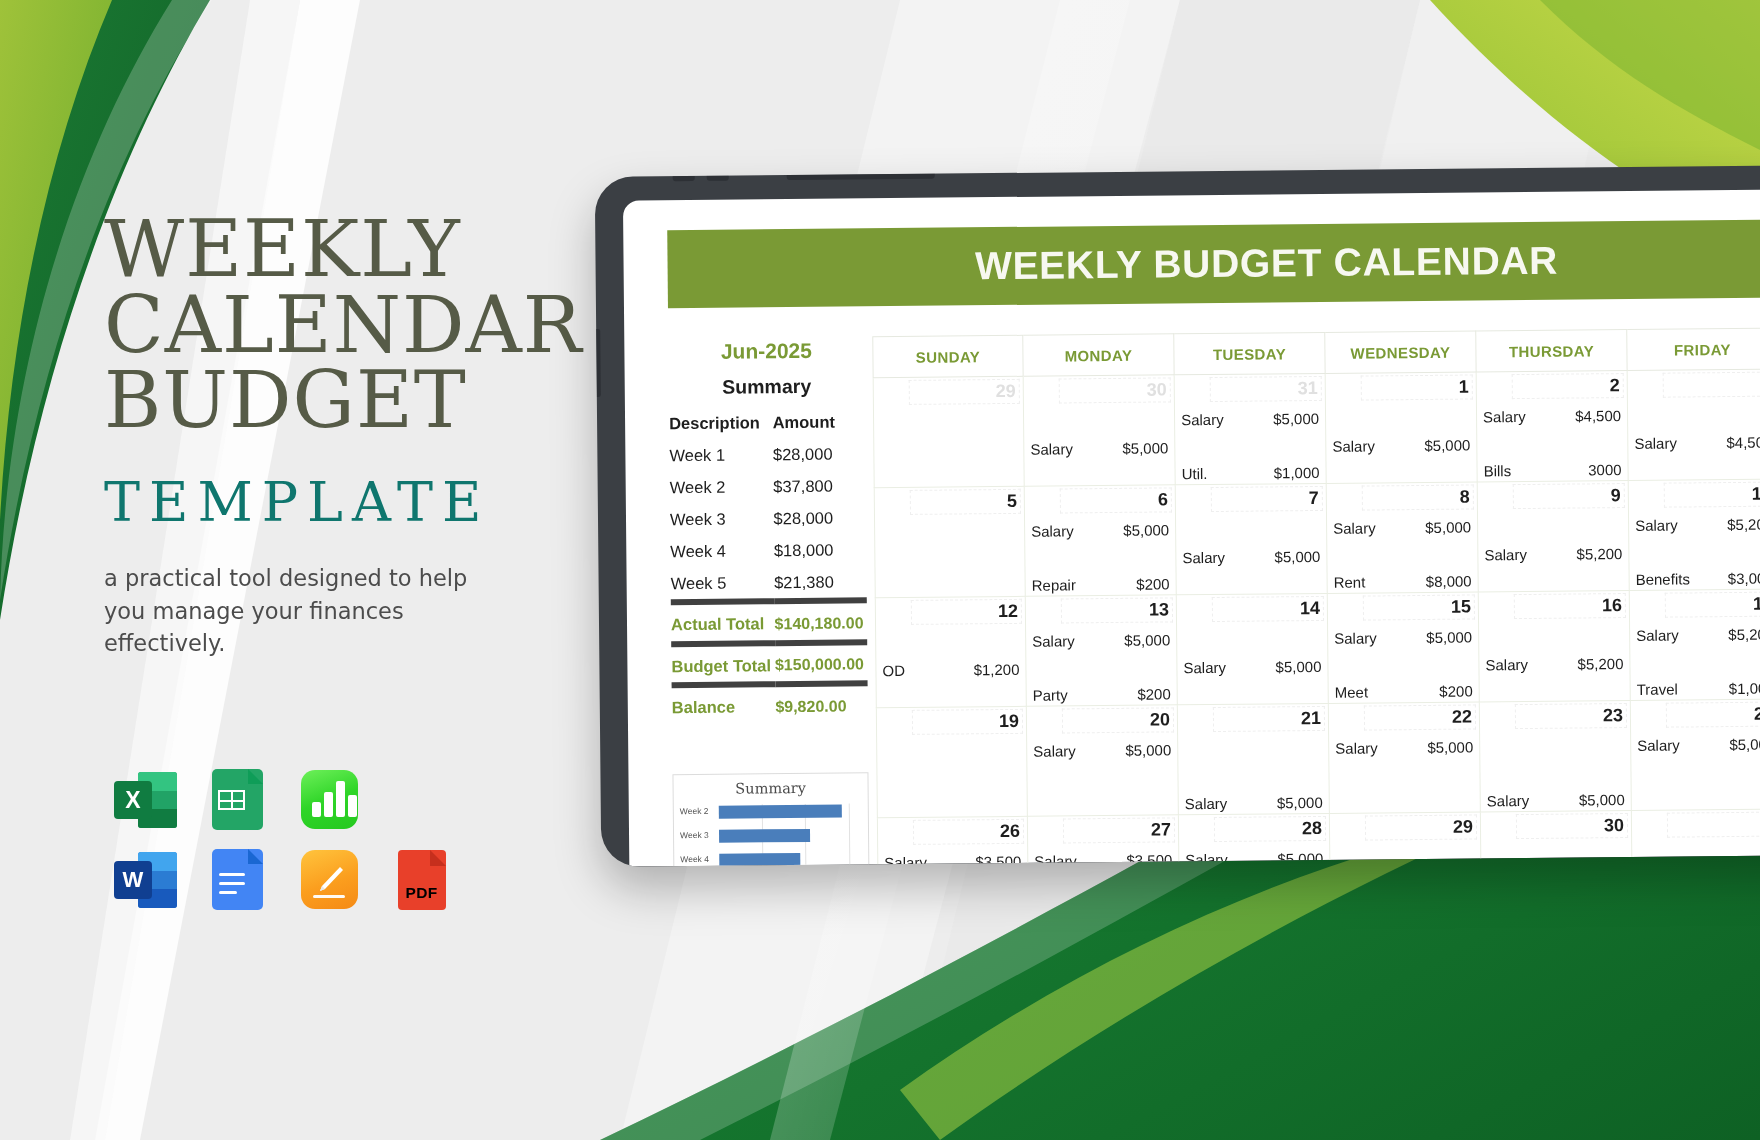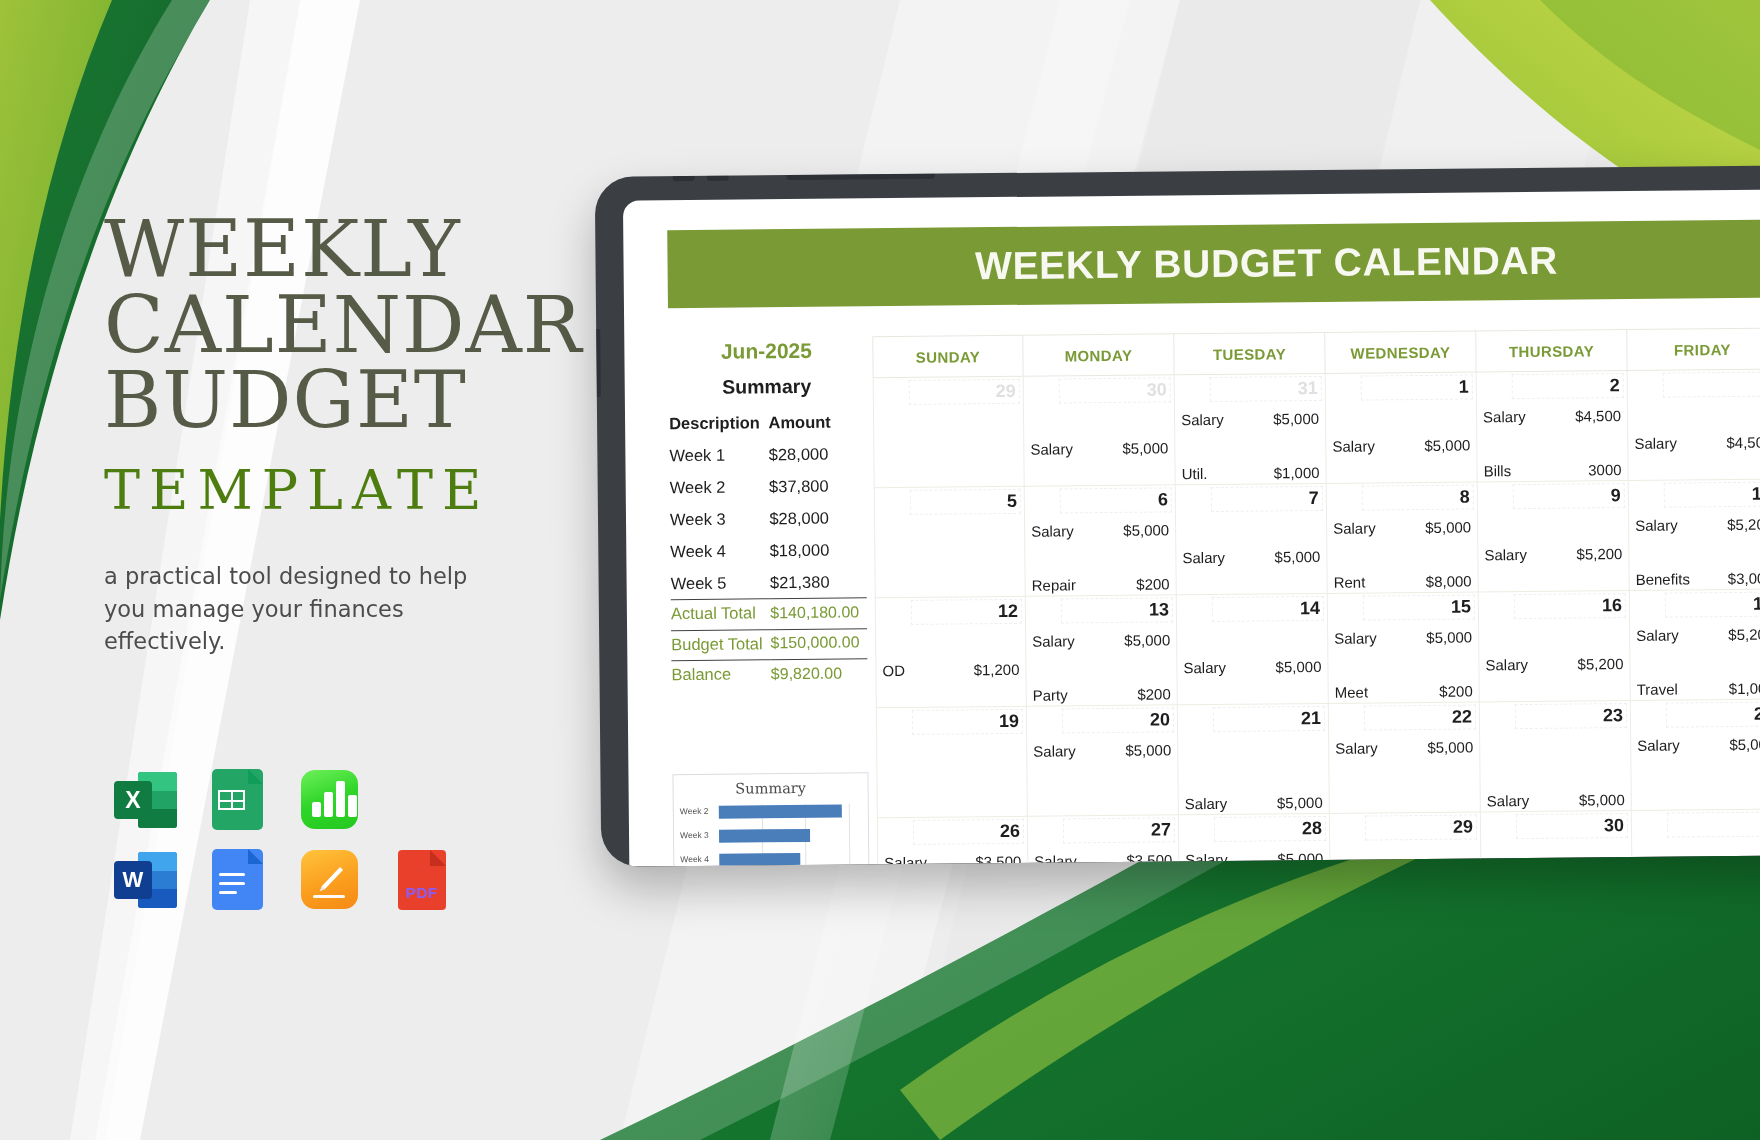--- a/index.html
+++ b/index.html
@@ -24,29 +24,29 @@
   #promo h1 {
     font-family: "DejaVu Serif", serif;
     font-weight: 400;
     font-size: 78px;
     line-height: 0.97;
     letter-spacing: 1px;
     color: #565b47;
   }
   #promo h1 .ln { display: block; }
   #promo .tmpl {
-    margin-top: 20px;
+    margin-top: 32px;
     font-family: "DejaVu Serif", serif;
     font-weight: 400;
     font-size: 54px;
     letter-spacing: 9px;
-    color: #4d7c0f;
+    color: #0f766e;
   }
   #promo .tagline {
-    margin-top: 38px;
+    margin-top: 28px;
     font-family: "DejaVu Sans", sans-serif;
     font-size: 22.5px;
     line-height: 1.45;
     color: #4c4c4c;
     width: 400px;
   }
 
   
   #iconrows { position: absolute; left: 114px; top: 768px; }
   .iconrow { display: flex; gap: 29px; }
@@ -98,21 +98,21 @@
   
   .ic-pages .sq { position:absolute; inset:2px 3px; border-radius:14px;
     background: linear-gradient(160deg,#ffc43d 0%,#fb9e1e 55%,#f58a15 100%); }
   .ic-pages .pen { position:absolute; left:16px; top:16px; width:32px; height:32px; }
   .ic-pages .underline { position:absolute; left:15px; bottom:13px; width:32px; height:3.4px; background:#fff; border-radius:2px; opacity:.95; }
 
   
   .ic-pdf .doc { position:absolute; left:8px; top:2px; width:48px; height:60px; background:#e8402a; border-radius:4px; }
   .ic-pdf .fold { position:absolute; right:0; top:0; width:16px; height:16px; background:#c62f1d;
     clip-path: polygon(0 0, 100% 100%, 0 100%); }
-  .ic-pdf .lbl { position:absolute; left:0; right:0; bottom:9px; text-align:center; color:#8b5cf6;
+  .ic-pdf .lbl { position:absolute; left:0; right:0; bottom:9px; text-align:center; color:#000000;
     font-weight:700; font-size:15.5px; letter-spacing:.3px; font-family:"Liberation Sans",sans-serif; }
 
   
   #tablet {
     position: absolute;
     left: 598px; top: 171px;
     width: 1230px; height: 690px;
     background: #3b3f44;
     border-radius: 38px 0 0 38px;
     box-shadow: 0 22px 46px rgba(0,0,0,.26);
@@ -148,21 +148,21 @@
   }
 
   
   #summary { position: absolute; left: 44px; top: 140px; width: 196px; }
   #summary .month { text-align:center; font-weight:700; font-size:21px; color:#7a9a35; }
   #summary .ttl  { text-align:center; font-weight:700; font-size:19.5px; color:#1e1e1e; margin-top:12px; }
   #summary table { width:100%; border-collapse: collapse; margin-top: 8px; }
   #summary td { font-size: 16.5px; color:#1e1e1e; padding: 6.5px 0; white-space: nowrap; }
   #summary td.amt { }
   #summary tr.hdr td { font-weight: 700; }
-  #summary tr.tot td { font-weight: 400; color:#7a9a35; border-top:1px solid #404040; padding-top:4px; }
+  #summary tr.tot td { font-weight: 700; color:#7a9a35; border-top:6px solid #404040; padding-top:10px; }
   #summary tr.tot td.amt { font-size: 16px; }
 
   
   #minichart {
     position:absolute; left:44px; top:574px; width:196px; height:145px;
     border:1px solid #dcdcdc; background:#fff; overflow:hidden;
   }
   #minichart .ct { text-align:center; font-family:"DejaVu Serif",serif; font-size:14.5px; color:#4a4a4a; margin-top:6px; }
   #minichart .plot { position:absolute; left:0; right:8px; top:30px; bottom:0; }
   #minichart .row { position:absolute; left:0; right:0; height:15px; }

